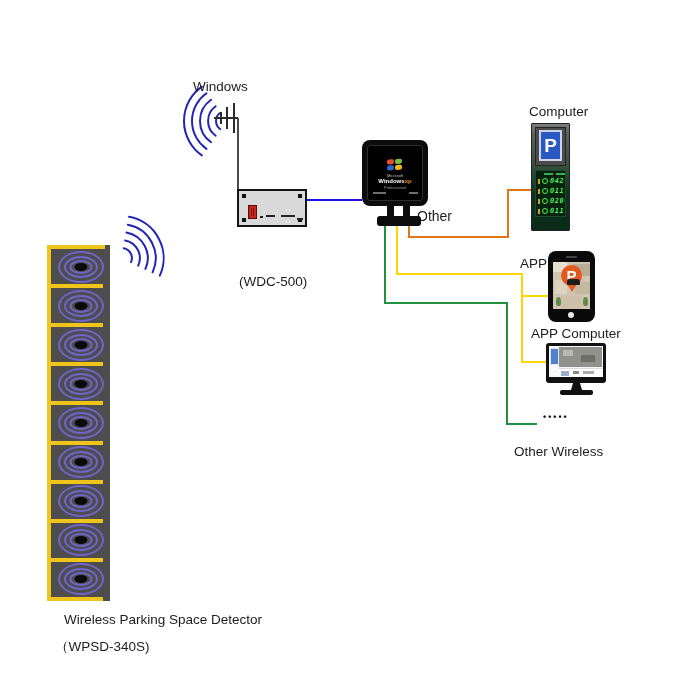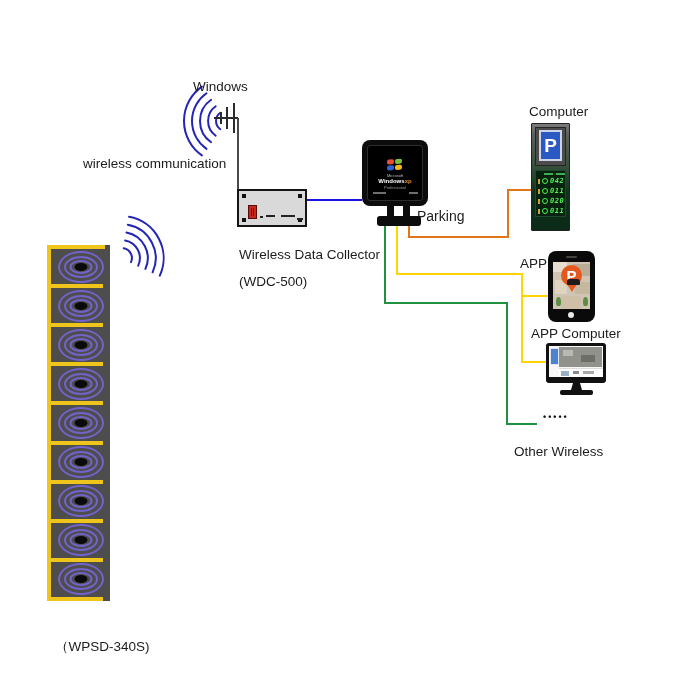--- a/index.html
+++ b/index.html
@@ -168,29 +168,28 @@
     </g>
     <path d="M238,118 V190" stroke="#4a4a4a" stroke-width="2" fill="none"></path>
     <path d="M307,200 H362" stroke="#1a12e0" stroke-width="2" fill="none"></path>
     <path d="M409,226 V237 H508 V190 H531" stroke="#e0761a" stroke-width="2" fill="none"></path>
     <path d="M397,226 V274 H522 V362 H546" stroke="#ffd400" stroke-width="2" fill="none"></path>
     <path d="M522,296 H548" stroke="#ffd400" stroke-width="2" fill="none"></path>
     <path d="M385,226 V303 H507 V424 H537" stroke="#1f9140" stroke-width="2" fill="none"></path>
   </svg>
 
   <span class="lbl lbl-antenna">Windows</span>
-  <span class="lbl lbl-wcomm">wireless communication</span>
-  <span class="lbl lbl-coll1">Wireless Data Collector</span>
   <span class="lbl lbl-coll2">(WDC-500)</span>
-  <span class="lbl lbl-server">Parking</span>
+  <span class="lbl lbl-server">Other</span>
   <span class="lbl lbl-monitor">Computer</span>
   <span class="lbl lbl-app">APP</span>
   <span class="lbl lbl-appc">APP Computer</span>
   <span class="lbl lbl-dots">•••••</span>
   <span class="lbl lbl-other">Other Wireless</span>
+  <span class="lbl lbl-det1">Wireless Parking Space Detector</span>
   <span class="lbl lbl-det2">（WPSD-340S)</span>
 
   <div class="collector">
     <span class="screw scr-tl"></span>
     <span class="screw scr-tr"></span>
     <span class="screw scr-bl"></span>
     <span class="screw scr-br"></span>
     <span class="red-module"></span>
     <span class="port p1"></span>
     <span class="port p2"></span>

